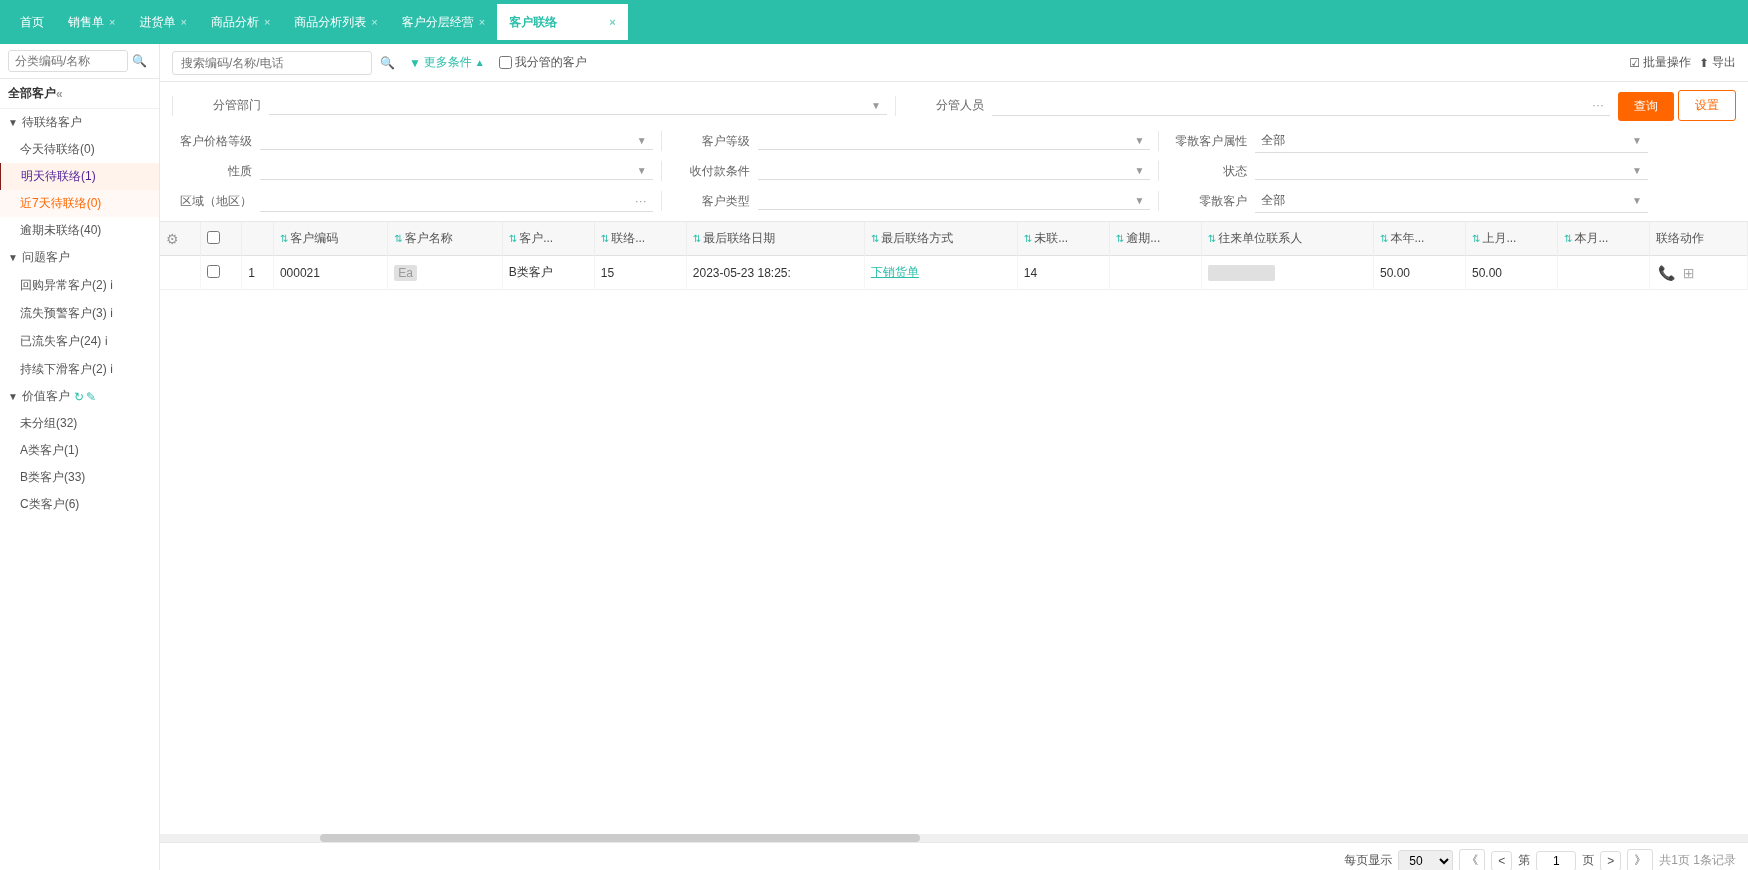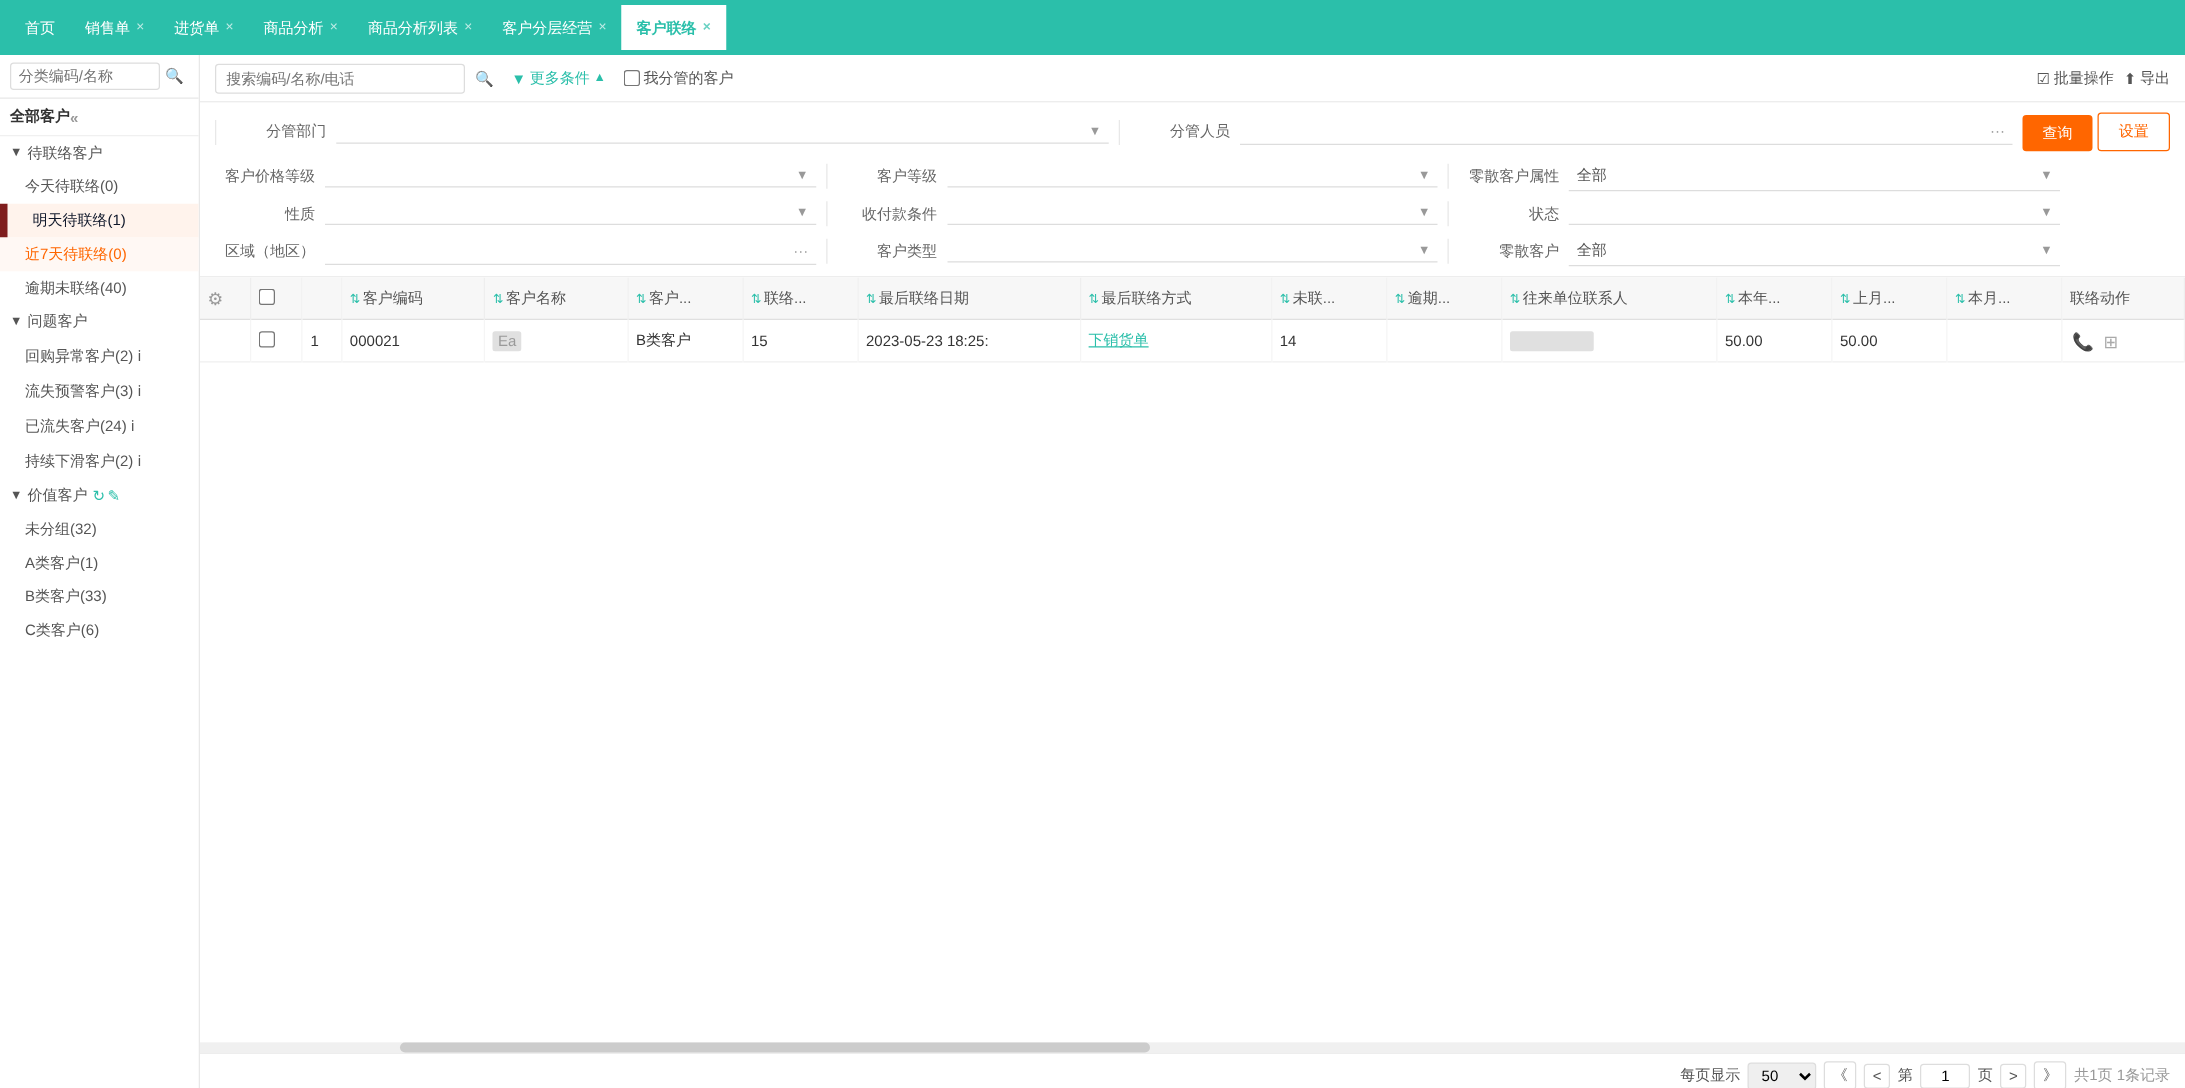--- a/index.html
+++ b/index.html
@@ -21,20 +21,21 @@
       align-items: center;
       cursor: pointer;
       white-space: nowrap;
       font-size: 13px;
       color: #fff;
     }
     .nav-item.active {
       background: #fff;
       color: #2bbfaa;
       font-weight: bold;
+      gap: 47px;
     }
     .nav-item .close-x {
       margin-left: 5px;
       font-size: 11px;
       opacity: 0.7;
     }
     
     
     .main-layout {
       display: flex;
@@ -92,22 +93,22 @@
       font-size: 10px;
     }
     .sidebar-item {
       padding: 5px 8px 5px 20px;
       color: #555;
       cursor: pointer;
       font-size: 12px;
     }
     .sidebar-item.active {
       background: #fff3ec;
-      color: #0f172a;
-      border-left: 6px solid #7f1d1d;
+      color: #4c1d95;
+      border-left: 1px solid #7f1d1d;
     }
     .sidebar-item.active-light {
       background: #fff8f4;
       color: #f60;
     }
     
     
     .content {
       flex: 1;
       display: flex;

